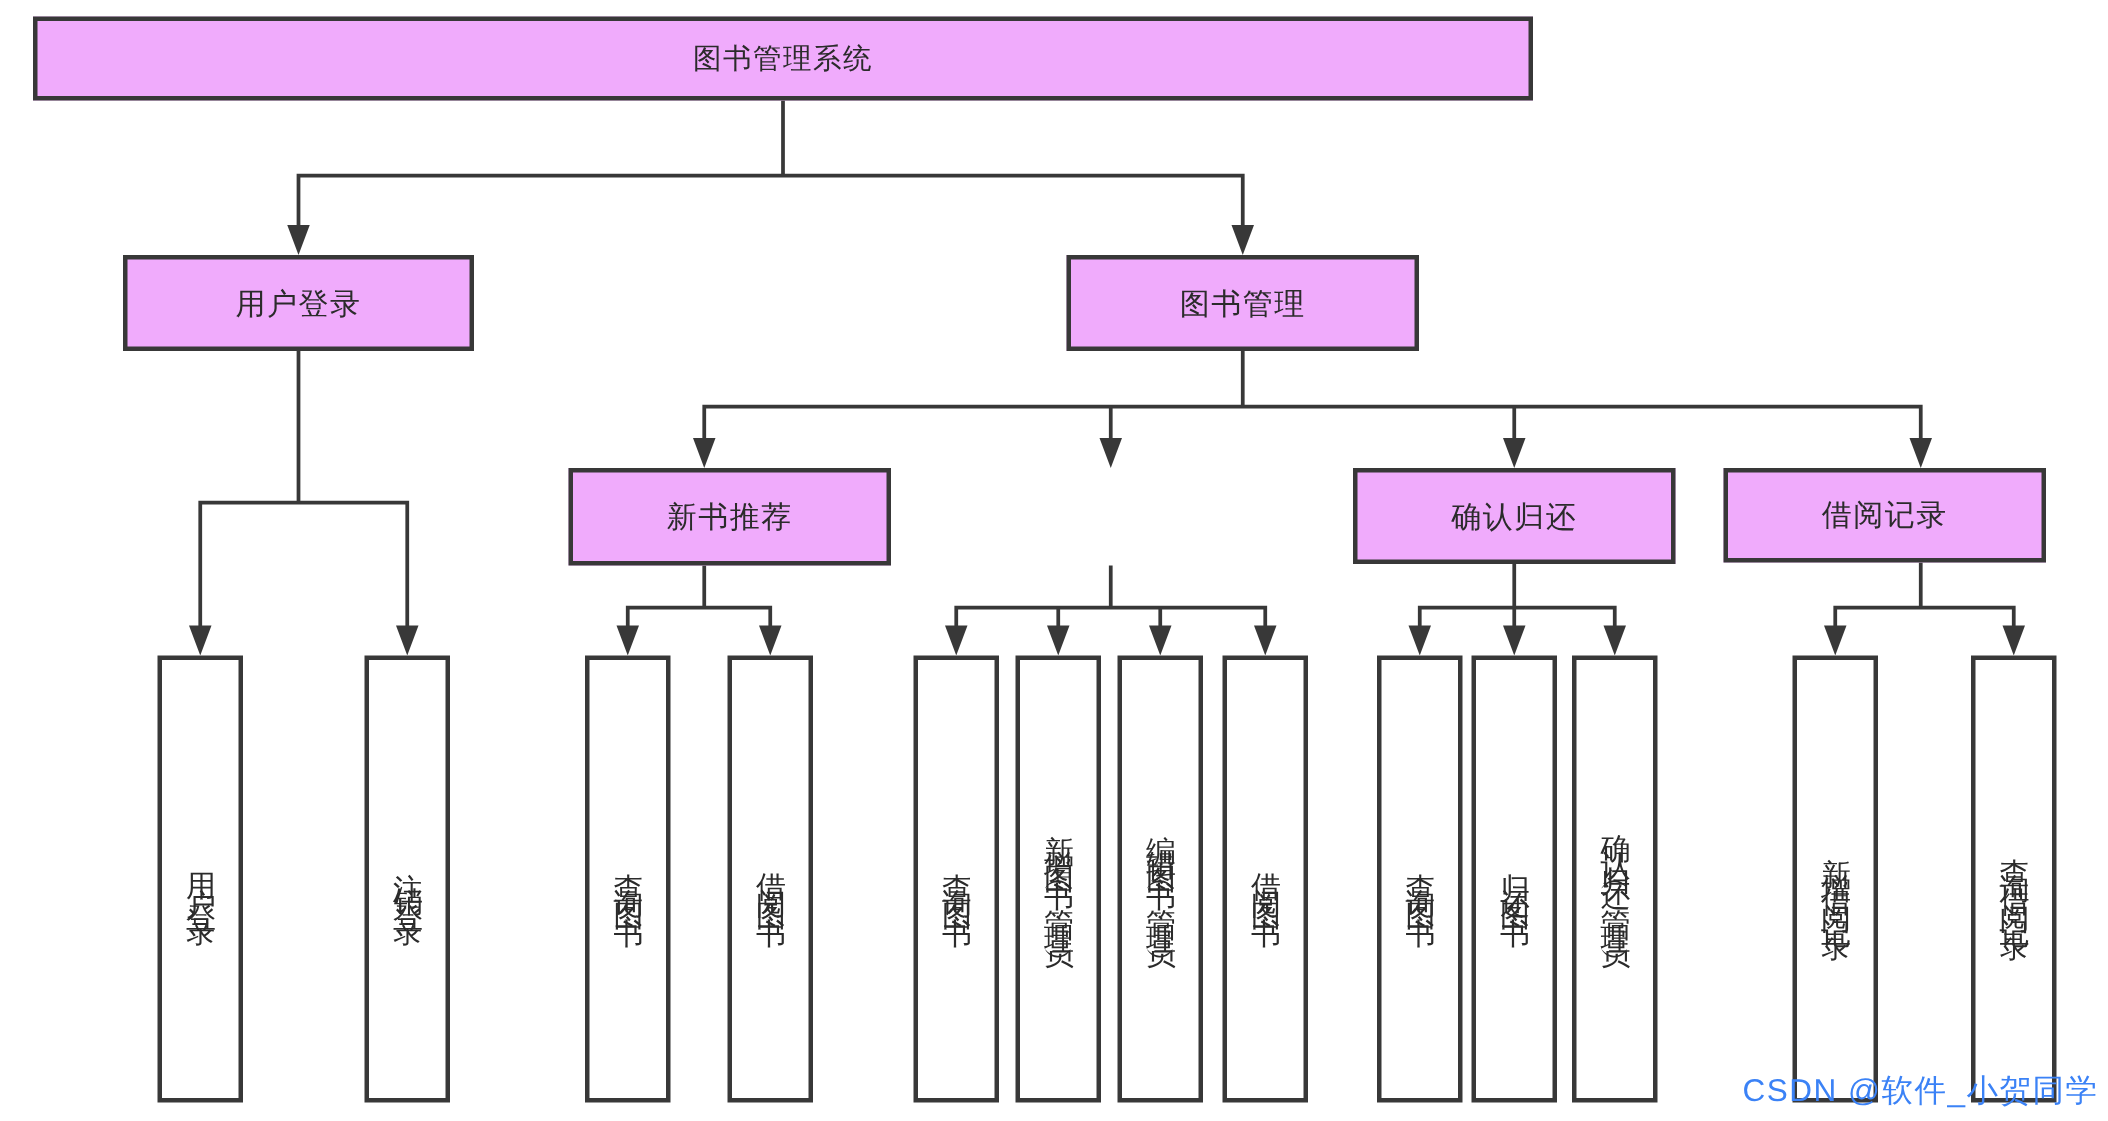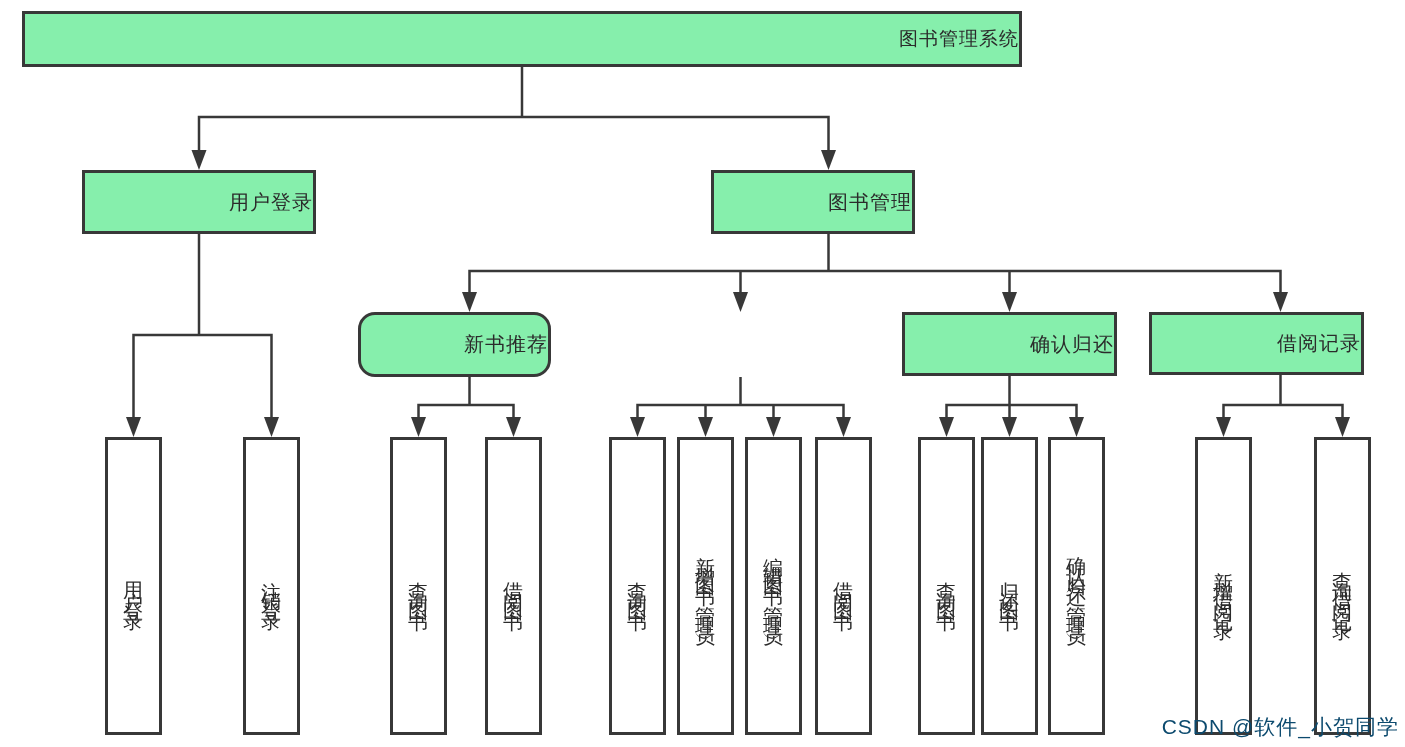--- a/index.html
+++ b/index.html
@@ -12,25 +12,25 @@
     overflow: hidden;
   }
   .connectors {
     position: absolute;
     left: 0; top: 0;
     width: 1405px; height: 747px;
   }
   .node {
     position: absolute;
     box-sizing: border-box;
-    background: #86efac;
+    background: #f0abfc;
     border: 3px solid #383838;
     display: flex;
     align-items: center;
-    justify-content: flex-end;
+    justify-content: center;
     color: #2b2b2b;
     font-size: 20px;
     letter-spacing: 1px;
     white-space: nowrap;
   }
   .node.root { font-size: 19px; }
   .leaf {
     position: absolute;
     box-sizing: border-box;
     background: #ffffff;
@@ -48,21 +48,21 @@
     font-size: 20px;
     letter-spacing: 10px;
     color: #2b2b2b;
     line-height: 1;
   }
   .watermark {
     position: absolute;
     right: 6px;
     top: 713px;
     font-size: 21px;
-    color: #0c4a6e;
+    color: #3b82f6;
     letter-spacing: 1px;
     z-index: 5;
   }
 </style>
 </head>
 <body>
 
 <div class="canvas">
 
   <svg class="connectors" viewBox="0 0 1405 747" xmlns="http://www.w3.org/2000/svg" fill="none" stroke="#383838" stroke-width="2.5">
@@ -113,25 +113,25 @@
     <polygon points="1335,417 1350,417 1342.5,437" fill="#383838" stroke="none"></polygon>
   </svg>
 
   <div class="node root" style="left:22px; top:11px; width:1000px; height:56px;">
     <span>图书管理系统</span>
   </div>
 
   <div class="node" style="left:82px; top:170px; width:234px; height:64px;">
     <span>用户登录</span>
   </div>
-  <div class="node" style="left:711px; top:170px; width:204px; height:64px;">
+  <div class="node" style="left:711px; top:170px; width:235px; height:64px;">
     <span>图书管理</span>
   </div>
 
-  <div class="node" style="left:358px; top:312px; width:193px; height:65px;border-radius:17px;">
+  <div class="node" style="left:379px; top:312px; width:215px; height:65px;">
     <span>新书推荐</span>
   </div>
   <div class="node" style="left:902px; top:312px; width:215px; height:64px;">
     <span>确认归还</span>
   </div>
   <div class="node" style="left:1149px; top:312px; width:215px; height:63px;">
     <span>借阅记录</span>
   </div>
 
   <div class="leaf" style="left:105px;">

